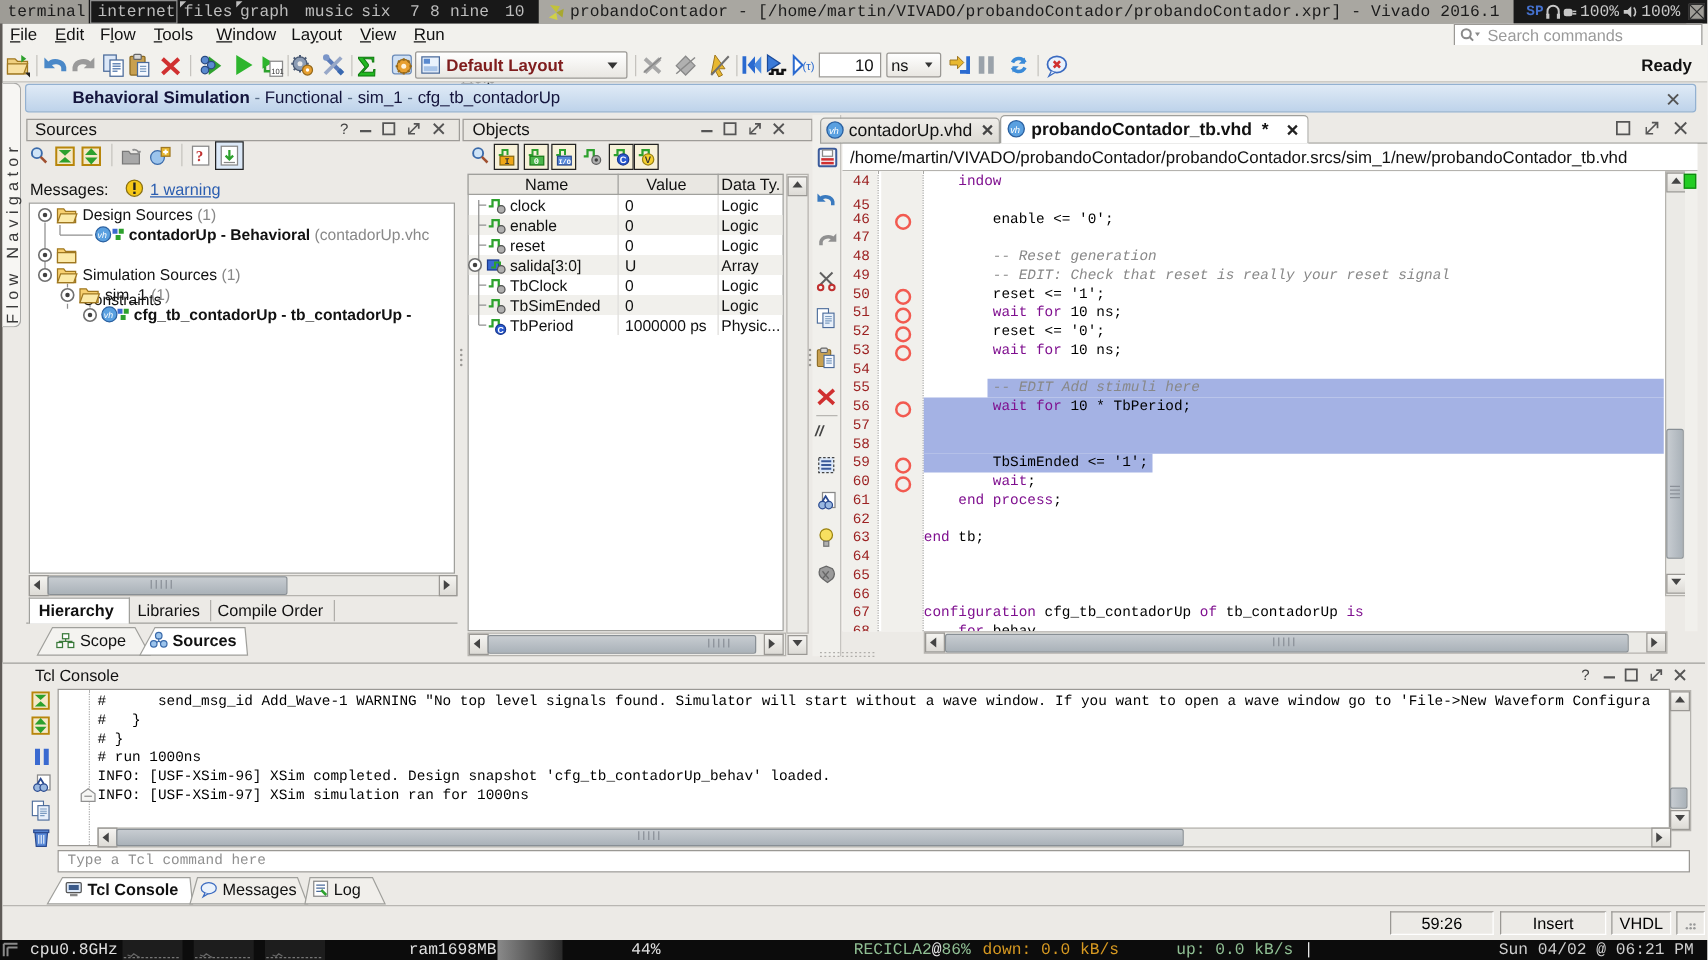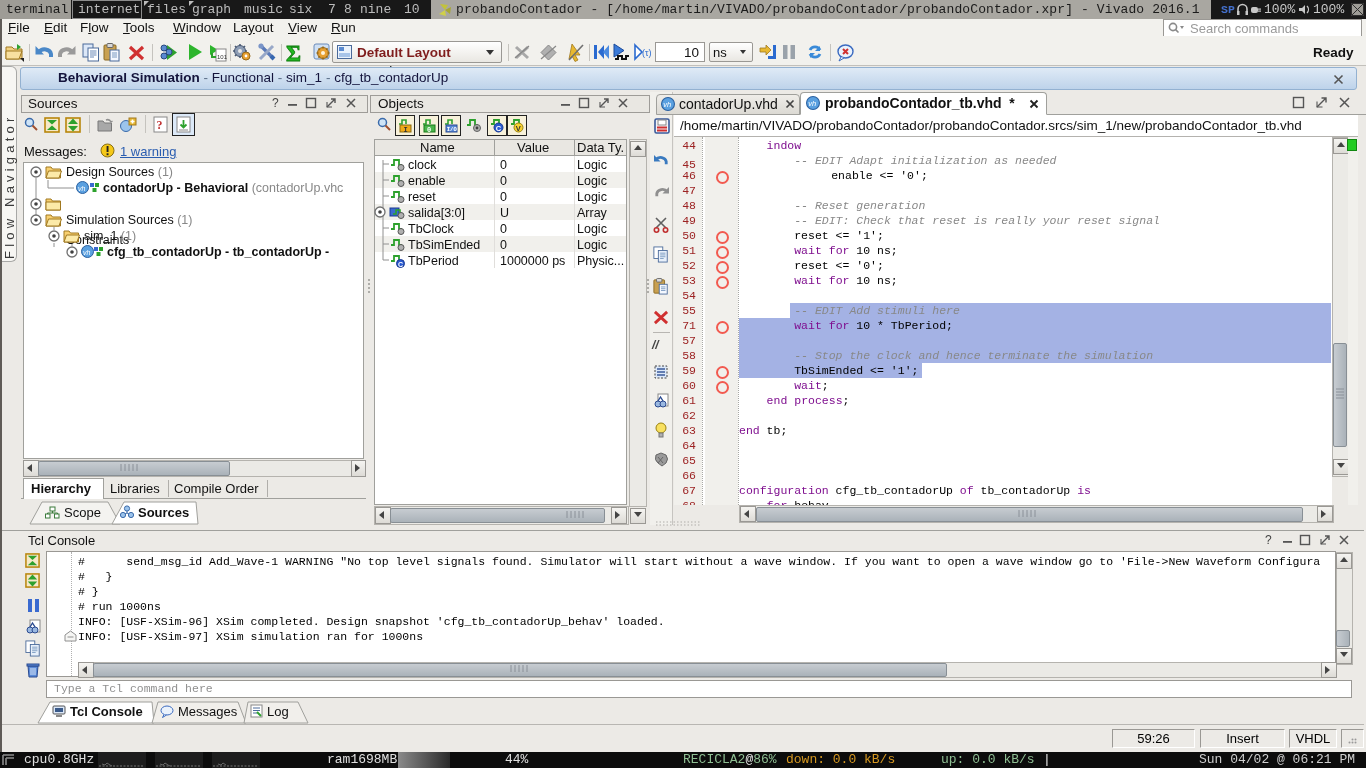--- a/index.html
+++ b/index.html
@@ -719,21 +719,21 @@
       <div class="ln" style="left:0;top:31px;">46</div>
       <div class="ln" style="left:0;top:46px;">47</div>
       <div class="ln" style="left:0;top:61px;">48</div>
       <div class="ln" style="left:0;top:76px;">49</div>
       <div class="ln" style="left:0;top:91px;">50</div>
       <div class="ln" style="left:0;top:106px;">51</div>
       <div class="ln" style="left:0;top:121px;">52</div>
       <div class="ln" style="left:0;top:136px;">53</div>
       <div class="ln" style="left:0;top:151px;">54</div>
       <div class="ln" style="left:0;top:166px;">55</div>
-      <div class="ln" style="left:0;top:181px;">71</div>
+      <div class="ln" style="left:0;top:181px;">56</div>
       <div class="ln" style="left:0;top:196px;">57</div>
       <div class="ln" style="left:0;top:211px;">58</div>
       <div class="ln" style="left:0;top:226px;">59</div>
       <div class="ln" style="left:0;top:241px;">60</div>
       <div class="ln" style="left:0;top:256px;">61</div>
       <div class="ln" style="left:0;top:271px;">62</div>
       <div class="ln" style="left:0;top:286px;">63</div>
       <div class="ln" style="left:0;top:301px;">64</div>
       <div class="ln" style="left:0;top:316px;">65</div>
       <div class="ln" style="left:0;top:331px;">66</div>
@@ -745,31 +745,29 @@
 <div class="bp" style="left:716px;top:231px;"></div>
 <div class="bp" style="left:716px;top:246px;"></div>
 <div class="bp" style="left:716px;top:261px;"></div>
 <div class="bp" style="left:716px;top:276px;"></div>
 <div class="bp" style="left:716px;top:321px;"></div>
 <div class="bp" style="left:716px;top:366px;"></div>
 <div class="bp" style="left:716px;top:381px;"></div>
 
 <div class="abs" style="left:739px;top:137px;width:593px;height:368px;overflow:hidden;">
 <div class="cl" style="left:0;top:1px;">    <span class="kw">indow</span></div>
-<div class="cl" style="left:0;top:16px;"><span class="cm">        -- EDIT Adapt initialization as needed</span></div>
-<div class="cl" style="left:0;top:31px;padding-left:37px;">        enable &lt;= '0';</div>
+<div class="cl" style="left:0;top:31px;">        enable &lt;= '0';</div>
 <div class="cl" style="left:0;top:61px;"><span class="cm">        -- Reset generation</span></div>
 <div class="cl" style="left:0;top:76px;"><span class="cm">        -- EDIT: Check that reset is really your reset signal</span></div>
 <div class="cl" style="left:0;top:91px;">        reset &lt;= '1';</div>
 <div class="cl" style="left:0;top:106px;">        <span class="kw">wait</span> <span class="kw">for</span> 10 ns;</div>
 <div class="cl" style="left:0;top:121px;">        reset &lt;= '0';</div>
 <div class="cl" style="left:0;top:136px;">        <span class="kw">wait</span> <span class="kw">for</span> 10 ns;</div>
 <div class="cl" style="left:0;top:166px;"><span class="cm">        -- EDIT Add stimuli here</span></div>
 <div class="cl" style="left:0;top:181px;">        <span class="kw">wait</span> <span class="kw">for</span> 10 * TbPeriod;</div>
-<div class="cl" style="left:0;top:211px;"><span class="cm">        -- Stop the clock and hence terminate the simulation</span></div>
 <div class="cl" style="left:0;top:226px;">        TbSimEnded &lt;= '1';</div>
 <div class="cl" style="left:0;top:241px;">        <span class="kw">wait</span>;</div>
 <div class="cl" style="left:0;top:256px;">    <span class="kw">end</span> <span class="kw">process</span>;</div>
 <div class="cl" style="left:0;top:286px;"><span class="kw">end</span> tb;</div>
 <div class="cl" style="left:0;top:346px;"><span class="kw">configuration</span> cfg_tb_contadorUp <span class="kw">of</span> tb_contadorUp <span class="kw">is</span></div>
 <div class="cl" style="left:0;top:361px;">    <span class="kw">for</span> behav</div>
 </div>
 
 <div class="sbtrack" style="left:1332px;top:137px;width:16px;height:338px;"></div>
 <div class="sbbtn" style="left:1333px;top:138px;width:14px;height:14px;"></div>

